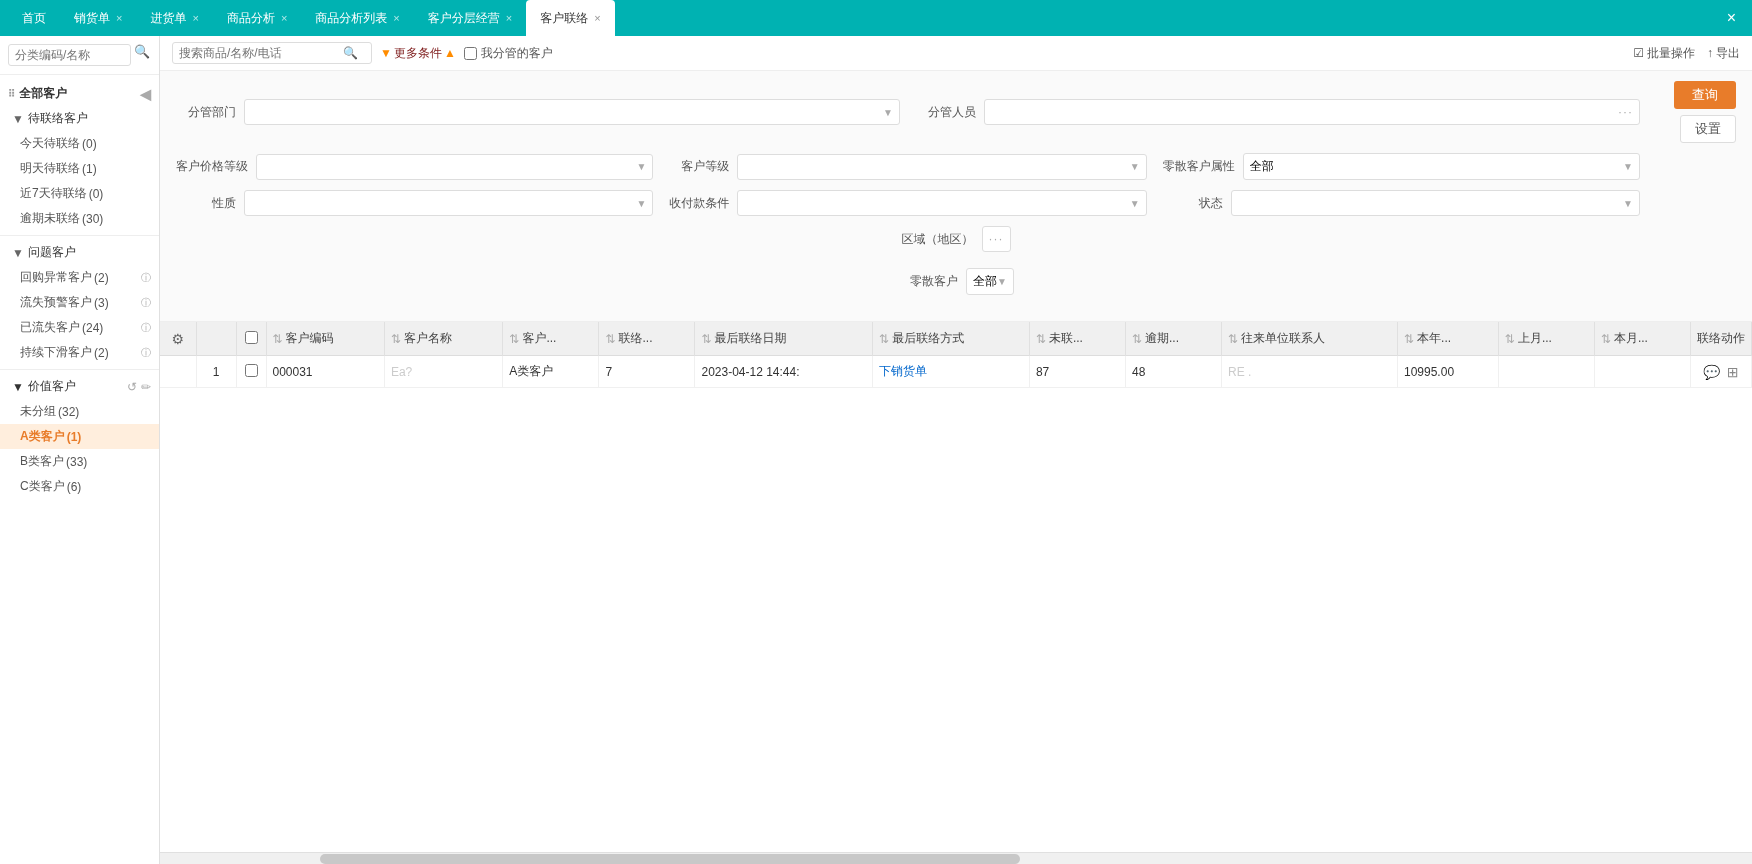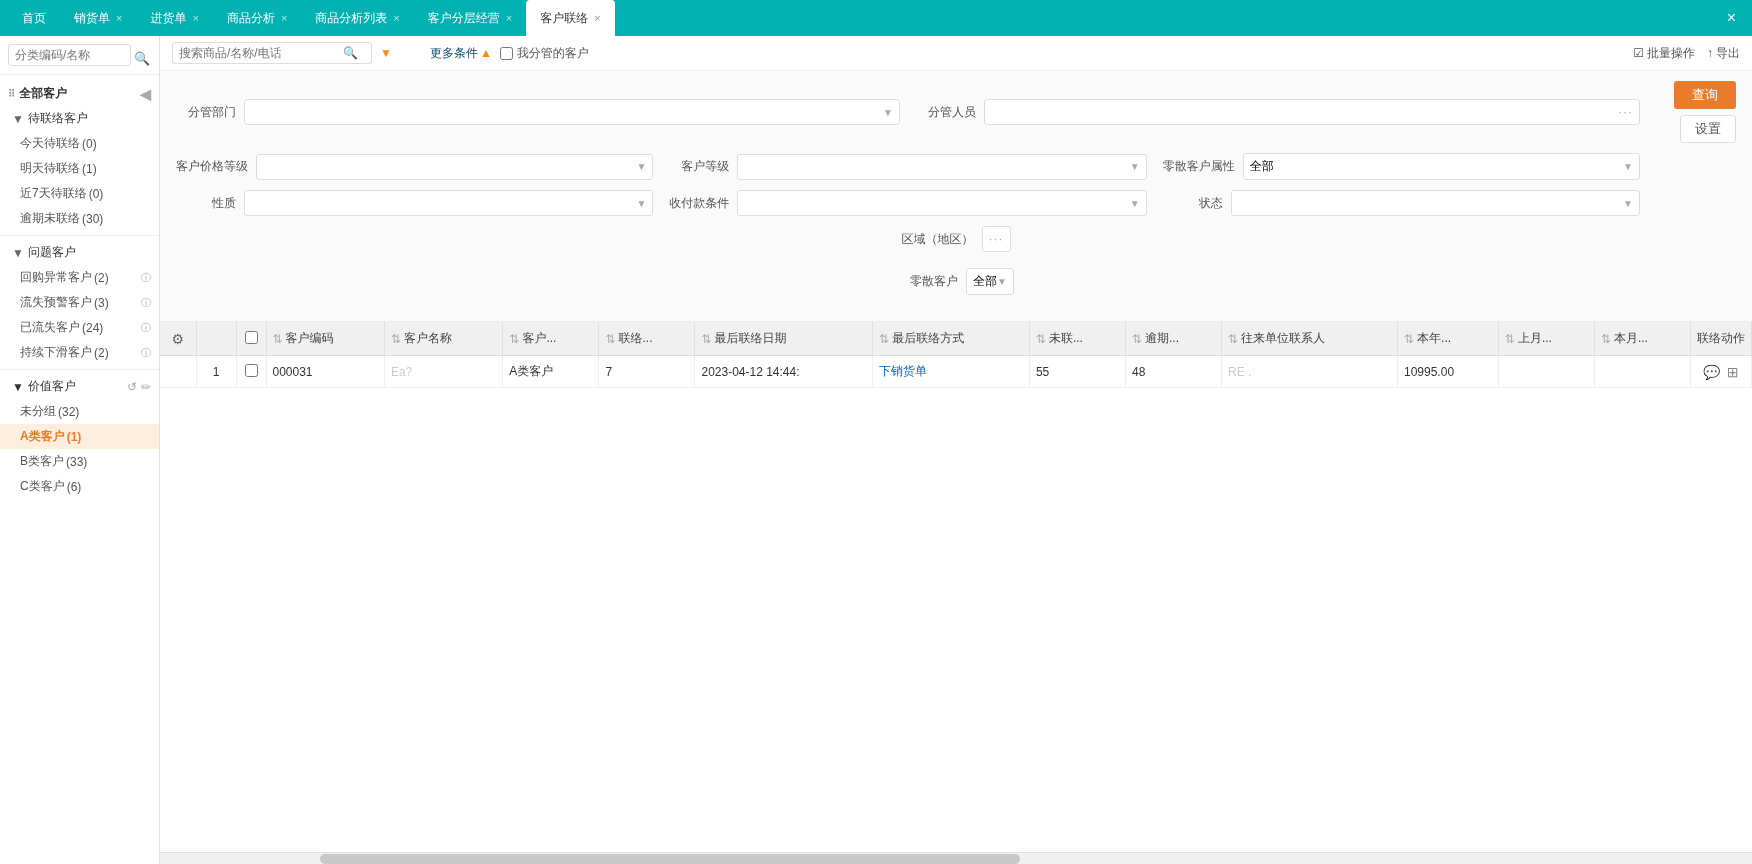--- a/index.html
+++ b/index.html
@@ -58,21 +58,21 @@
       background: #fff;
       border-right: 1px solid #e0e0e0;
       display: flex;
       flex-direction: column;
       flex-shrink: 0;
     }
     .sidebar-search {
       padding: 8px;
       border-bottom: 1px solid #eee;
       display: flex;
-      align-items: flex-end;
+      align-items: flex-start;
       gap: 4px;
     }
     .sidebar-search input {
       width: 100%;
       border: 1px solid #ddd;
       border-radius: 3px;
       padding: 3px 6px;
       font-size: 12px;
       outline: none;
       color: #999;
@@ -491,21 +491,21 @@
 
   <div class="content-area">
 
     <div class="filter-bar">
       <div class="filter-search-box">
         <input type="text" placeholder="搜索商品/名称/电话" style="">
         <span class="teal">🔍</span>
       </div>
       <div class="filter-more">
         <span style="color:#ff8c00;">▼</span>
-        <span style="color:#0c4a6e;margin-left:36px;">更多条件</span>
+        <span style="color:#7f1d1d;">更多条件</span>
         <span style="color:#ff8c00;">▲</span>
       </div>
       <label class="filter-checkbox">
         <input type="checkbox" class="checkbox-input" style="">
         <span>我分管的客户</span>
       </label>
       <div class="filter-right">
         <span>
           <span>☑</span>
           <span>批量操作</span>
@@ -718,21 +718,21 @@
             <td>
               <span>7</span>
             </td>
             <td>
               <span>2023-04-12 14:44:</span>
             </td>
             <td>
               <a href="#">下销货单</a>
             </td>
             <td>
-              <span>55</span>
+              <span>87</span>
             </td>
             <td>
               <span>48</span>
             </td>
             <td>
               <span style="color:#ccc;">RE .</span>
             </td>
             <td>
               <span>10995.00</span>
             </td>

